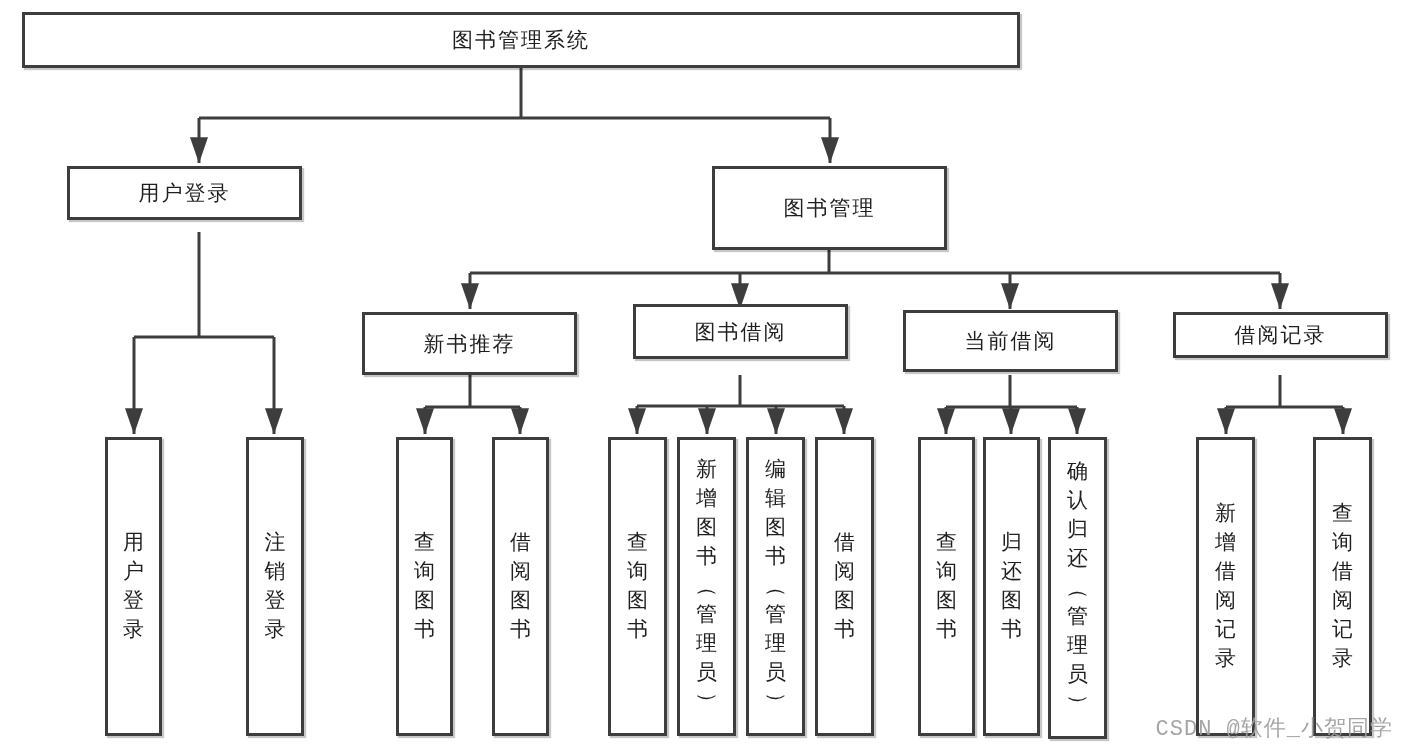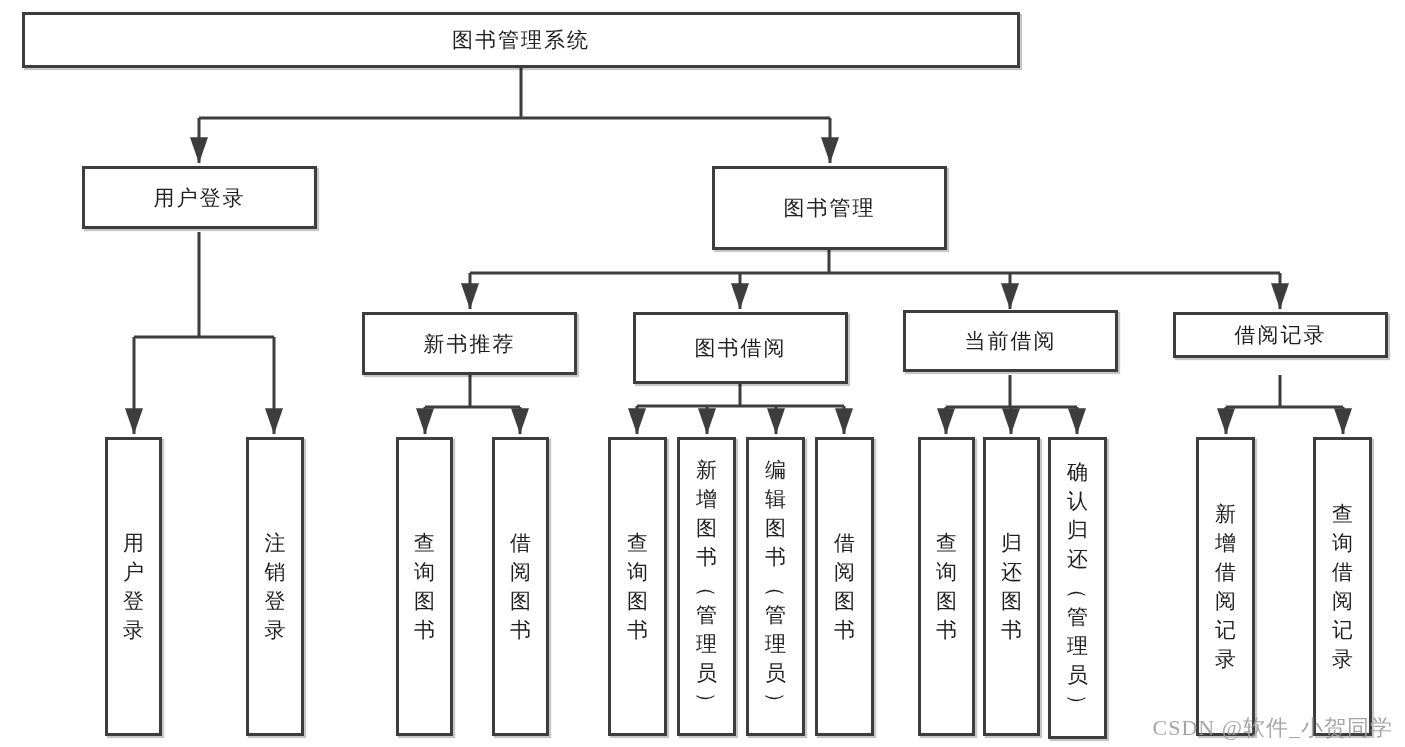--- a/index.html
+++ b/index.html
@@ -1,18 +1,18 @@
 <!DOCTYPE html>
 <html><head>
 <meta charset="utf-8">
 <style>
   html,body{margin:0;padding:0;background:#ffffff;}
   #stage{
     position:relative;width:1405px;height:747px;background:#ffffff;overflow:hidden;
-    font-family:Liberation Serif, serif;color:#222222;
+    font-family:Liberation Mono, monospace;color:#222222;
   }
   #wires{position:absolute;left:0;top:0;z-index:1;}
   .node{
     position:absolute;box-sizing:border-box;background:#ffffff;
     border:3px solid #3d3d3d;z-index:2;
     box-shadow:2px 2px 1px rgba(0,0,0,0.22);
     display:flex;align-items:center;justify-content:center;
     font-size:21px;letter-spacing:2px;color:#1f1f1f;
   }
   .node.v{flex-direction:column;letter-spacing:0;padding:3px 0;}
@@ -61,25 +61,25 @@
       <line x1="946" y1="407" x2="946" y2="434" marker-end="url(#arrow)"></line>
       <line x1="1011" y1="407" x2="1011" y2="434" marker-end="url(#arrow)"></line>
       <line x1="1077" y1="407" x2="1077" y2="434" marker-end="url(#arrow)"></line>
       <line x1="1226" y1="407" x2="1226" y2="434" marker-end="url(#arrow)"></line>
       <line x1="1343" y1="407" x2="1343" y2="434" marker-end="url(#arrow)"></line>
     </g>
   </svg>
 
   <div class="node" style="left:22px;top:12px;width:998px;height:56px">图书管理系统</div>
 
-  <div class="node" style="left:82px;top:166px;width:235px;height:63px">用户登录</div>
+  <div class="node" style="left:67px;top:166px;width:235px;height:54px">用户登录</div>
   <div class="node" style="left:712px;top:166px;width:235px;height:84px">图书管理</div>
 
   <div class="node" style="left:362px;top:312px;width:215px;height:63px">新书推荐</div>
-  <div class="node" style="left:633px;top:312px;width:215px;height:72px">图书借阅</div>
+  <div class="node" style="left:633px;top:304px;width:215px;height:55px">图书借阅</div>
   <div class="node" style="left:903px;top:310px;width:215px;height:62px">当前借阅</div>
   <div class="node" style="left:1173px;top:312px;width:215px;height:46px">借阅记录</div>
 
   <div class="node v" style="left:105px;top:437px;width:57px;height:299px">
       <span class="ch">用</span>
       <span class="ch">户</span>
       <span class="ch">登</span>
       <span class="ch">录</span>
     </div>
   <div class="node v" style="left:246px;top:437px;width:58px;height:299px">

